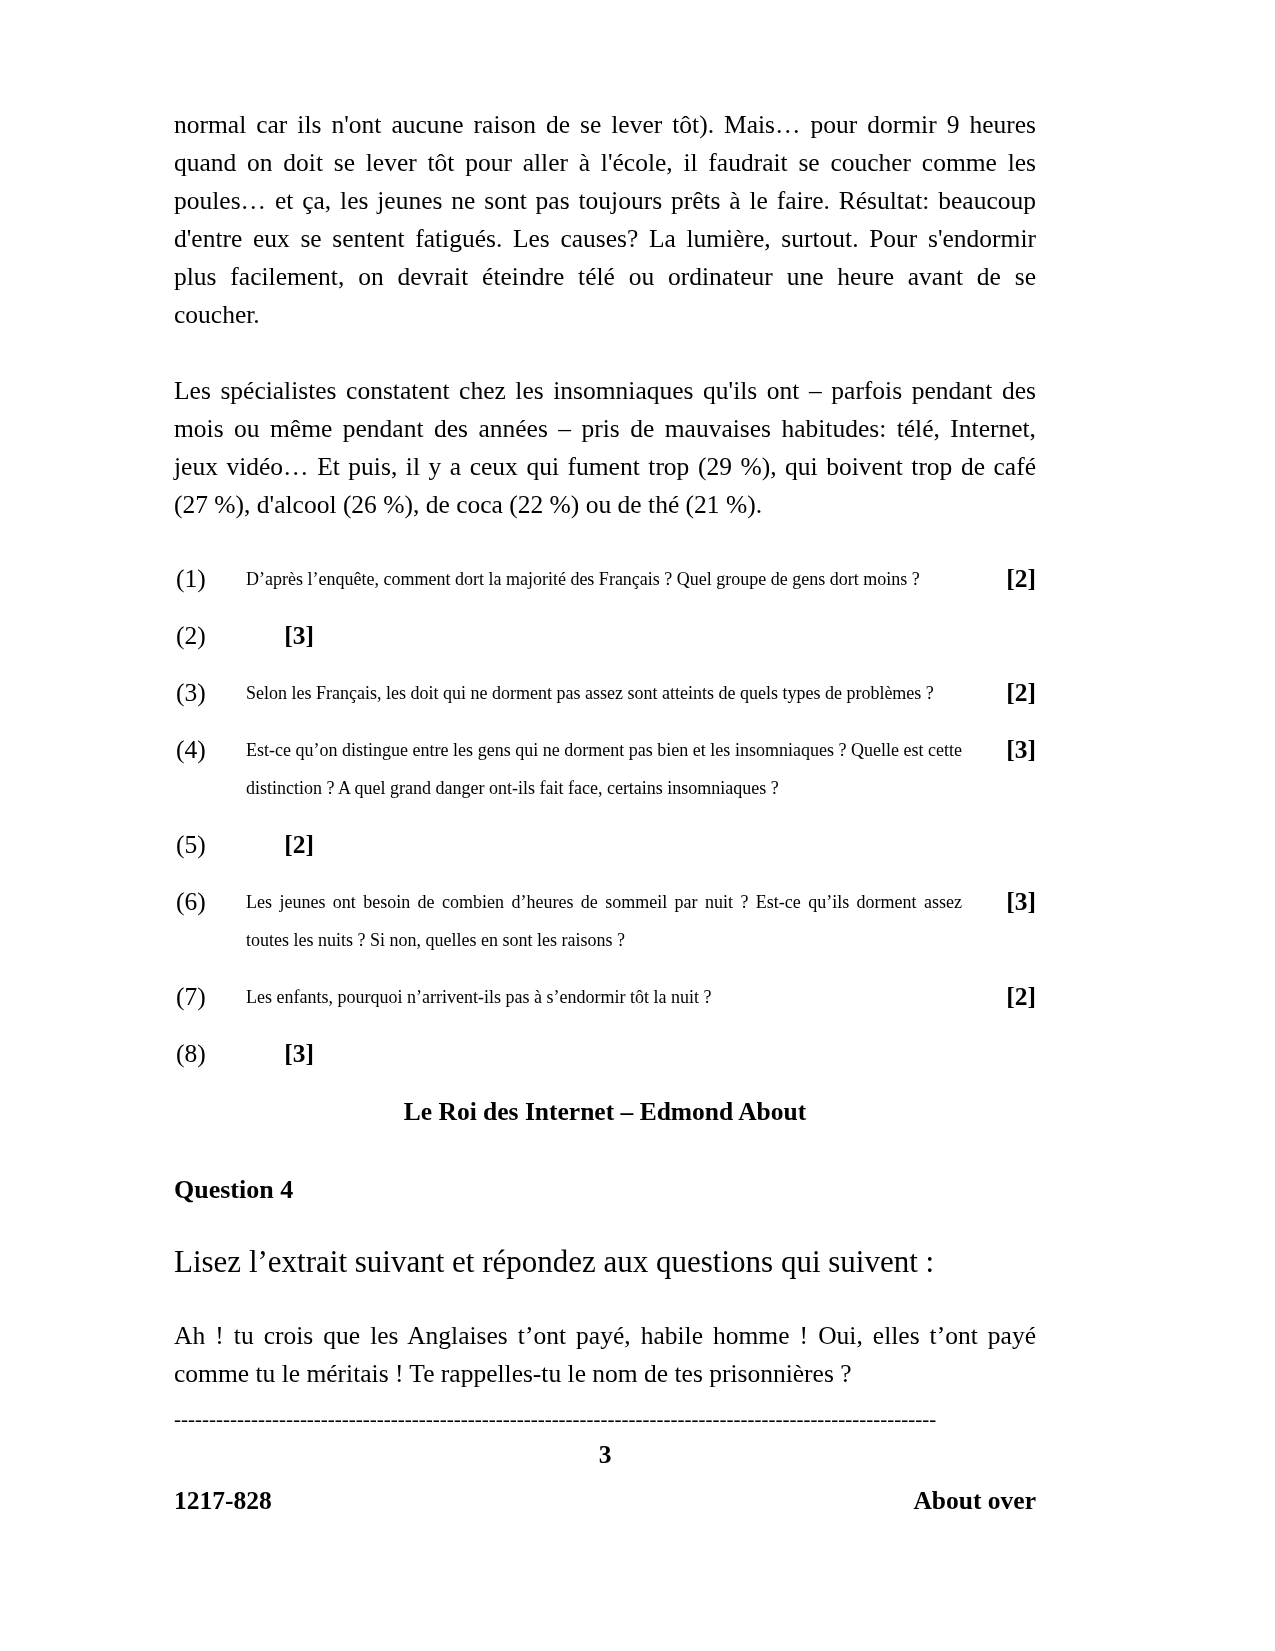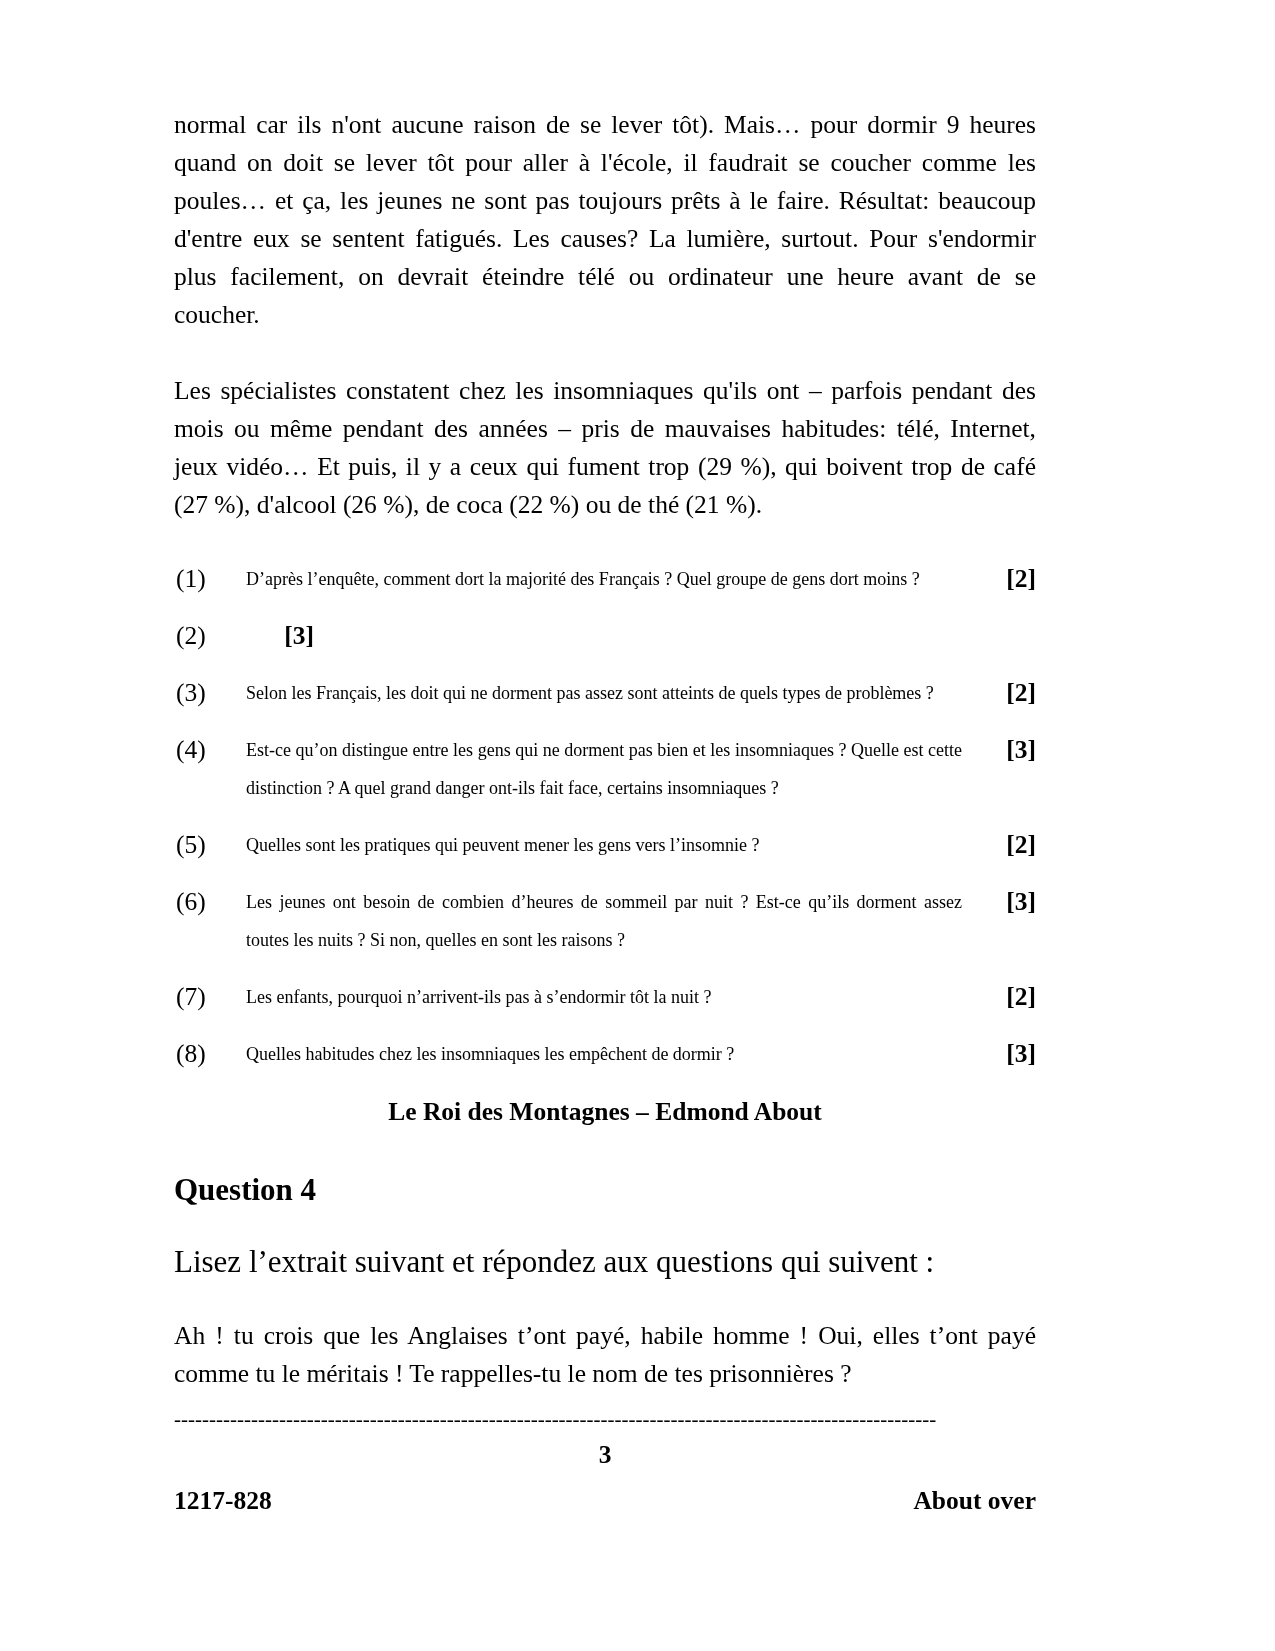--- a/index.html
+++ b/index.html
@@ -84,21 +84,21 @@
   }
   .section-sub {
     text-align: center;
     font-weight: bold;
     font-size: 25.5px;
     line-height: 38px;
     margin-top: 20px;
   }
   .question-heading {
     font-weight: bold;
-    font-size: 31px;
+    font-size: 26px;
     line-height: 38px;
     margin-top: 40px;
   }
   .instruction {
     font-size: 31px;
     line-height: 38px;
     margin-top: 34px;
   }
   .extract {
     margin-top: 36px;
@@ -175,45 +175,43 @@
       </div>
 
       <div class="qrow">
         <div class="qnum">(4)</div>
         <div class="qtext">Est-ce qu’on distingue entre les gens qui ne dorment pas bien et les insomniaques ? Quelle est cette distinction ? A quel grand danger ont-ils fait face, certains insomniaques ?</div>
         <div class="qmarks">[3]</div>
       </div>
 
       <div class="qrow">
         <div class="qnum">(5)</div>
-        <div class="qtext single">Quelles sont les pratiques qui peuvent mener les gens vers l’insomnie ?</div>
         <div class="qmarks">[2]</div>
       </div>
 
       <div class="qrow">
         <div class="qnum">(6)</div>
         <div class="qtext">Les jeunes ont besoin de combien d’heures de sommeil par nuit ? Est-ce qu’ils dorment assez toutes les nuits ? Si non, quelles en sont les raisons ?</div>
         <div class="qmarks">[3]</div>
       </div>
 
       <div class="qrow">
         <div class="qnum">(7)</div>
         <div class="qtext single">Les enfants, pourquoi n’arrivent-ils pas à s’endormir tôt la nuit ?</div>
         <div class="qmarks">[2]</div>
       </div>
 
       <div class="qrow">
         <div class="qnum">(8)</div>
-        <div class="qtext single">Quelles habitudes chez les insomniaques les empêchent de dormir ?</div>
         <div class="qmarks">[3]</div>
       </div>
 
     </div>
 
-    <div class="section-sub">Le Roi des Montagnes – Edmond About</div>
+    <div class="section-sub">Le Roi des Internet – Edmond About</div>
     <div class="question-heading">Question 4</div>
     <div class="instruction">Lisez l’extrait suivant et répondez aux questions qui suivent :</div>
 
     <div class="extract">
       <div class="just">Ah ! tu crois que les Anglaises t’ont payé, habile homme ! Oui, elles t’ont payé comme tu le méritais ! Te rappelles-tu le nom de tes prisonnières ?</div>
 
     </div>
 
   </div>
 

